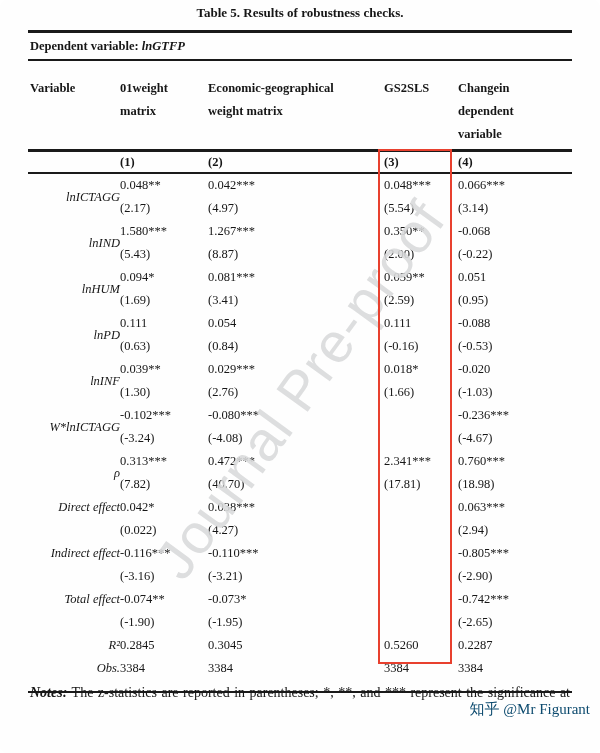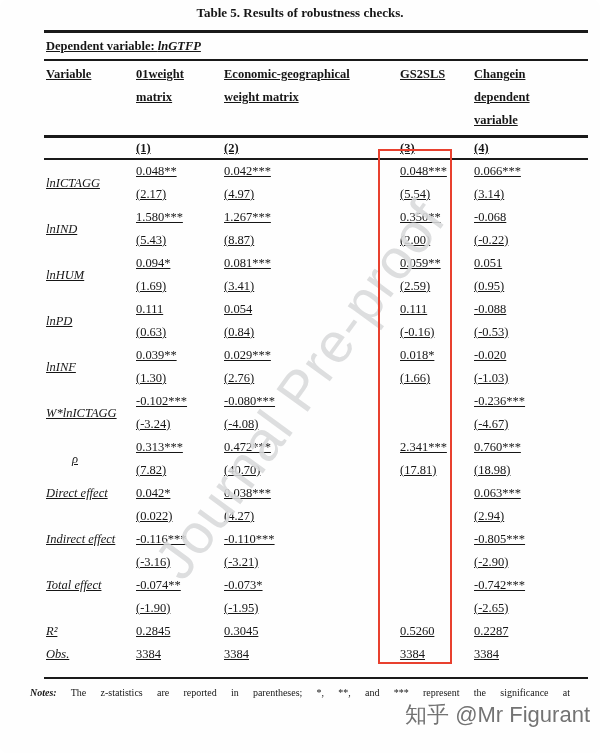--- a/index.html
+++ b/index.html
@@ -8,50 +8,50 @@
     font-family:"Liberation Serif", serif; color:#161616;
     -webkit-font-smoothing:antialiased;
   }
   .page { position:relative; width:600px; height:753px; overflow:hidden; background:#fefefe;border-radius:7px; }
 
   .title {
     position:absolute; top:5px; left:0; width:100%;
     text-align:center; font-weight:bold; font-size:13px;
   }
 
-  .tablewrap { position:absolute; left:44px; top:30px; width:544px; z-index:2;text-decoration:underline; }
+  .tablewrap { position:absolute; left:28px; top:30px; width:544px; z-index:2; }
   table.results {
     border-collapse:collapse; table-layout:fixed; width:544px;
     font-size:12.5px; line-height:23px;
   }
   col.c-var { width:92px; } col.c-1 { width:88px; } col.c-2 { width:176px; }
   col.c-3 { width:74px; }  col.c-4 { width:114px; }
   td { padding:0; vertical-align:top; }
 
   tr.dep-row td {
     border-top:3px solid #1a1a1a; border-bottom:2px solid #1a1a1a;
     font-weight:bold; height:26px; line-height:26px; padding-left:2px;
   }
   tr.dep-row i { font-style:italic; }
 
   tr.head-row td {
-    font-weight:bold; vertical-align:top; padding-top:2px; height:72px;
+    font-weight:bold; vertical-align:top; padding-top:16px; height:72px;
     border-bottom:3px solid #1a1a1a;
   }
   td.hc-var { padding-left:2px; }
   td.hc-0 { padding-right:10px; }
   td.hc-3 { padding-right:2px;margin-top:20px; }
   .jline { display:flex; justify-content:flex-start; }
 
   tr.num-row td {
     font-weight:bold; height:20px; line-height:20px;
     border-bottom:2px solid #1a1a1a;
   }
 
-  td.var-label { font-style:italic; padding-left:2px; }
+  td.var-label { font-style:italic; padding-left:2px;text-align:right; }
   td.lbl-mid { vertical-align:middle; }
   td.lbl-top { vertical-align:top; }
   td.lbl-indent { padding-left:28px; }
   tr.body-row td { height:23px; }
   tr.last-row td { border-bottom:2px solid #1a1a1a; padding-bottom:11px; }
 
   .redbox {
     position:absolute; left:378px; top:149px; width:74px; height:515px;
     border:2px solid #e8402e; box-sizing:border-box; z-index:6;
     pointer-events:none; background:transparent;
@@ -60,29 +60,29 @@
   .wm-diag {
     position:absolute; left:62px; top:357px; width:476px; height:66px;
     transform:rotate(-54deg); transform-origin:center center;
     font-family:"Liberation Sans", sans-serif; font-size:56px; line-height:66px;
     color:#d9dadb; opacity:0.88; white-space:nowrap; text-align:center;
     z-index:5; pointer-events:none; letter-spacing:1px;
   }
 
   .notes {
     position:absolute; left:30px; top:676px; width:540px;
-    font-size:10px; line-height:34px; z-index:2;
+    font-size:14px; line-height:34px; z-index:2;
   }
   .notes-line1 { text-align:justify; text-align-last:justify; }
   .notes-prefix { font-weight:bold; font-style:italic; }
 
   .wm-zhihu {
     position:absolute; right:10px; top:700px;
-    font-family:Liberation Sans, sans-serif; font-size:22px;
-    color:#737373; z-index:3; text-shadow:0 1px 0 #ffffff;
+    font-family:Liberation Serif, serif; font-size:15px;
+    color:#0c4a6e; z-index:3; text-shadow:0 1px 0 #ffffff;
   }
 </style>
 </head>
 <body>
 
 <div class="page">
 
   <div class="title">Table 5. Results of robustness checks.</div>
 
   <div class="tablewrap">

